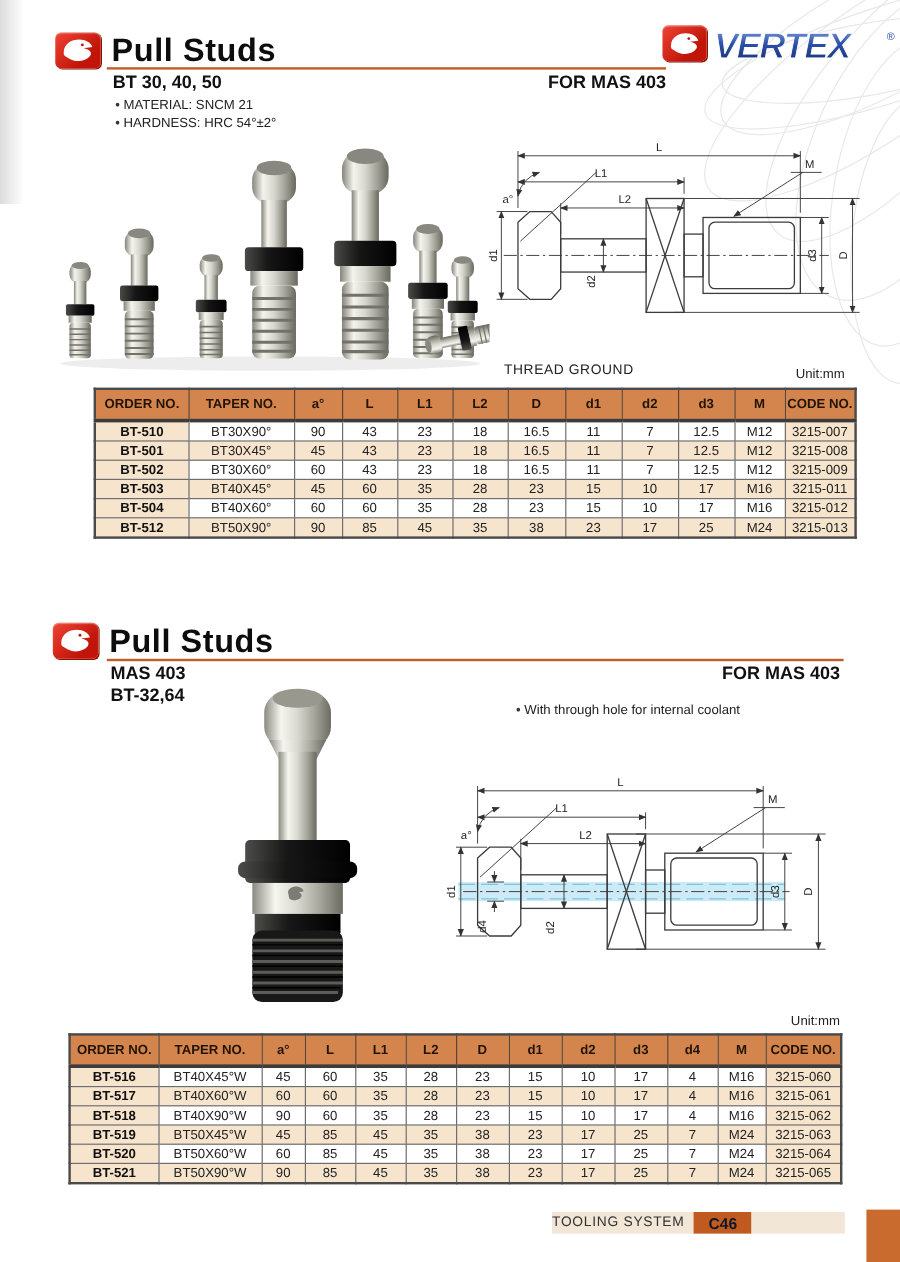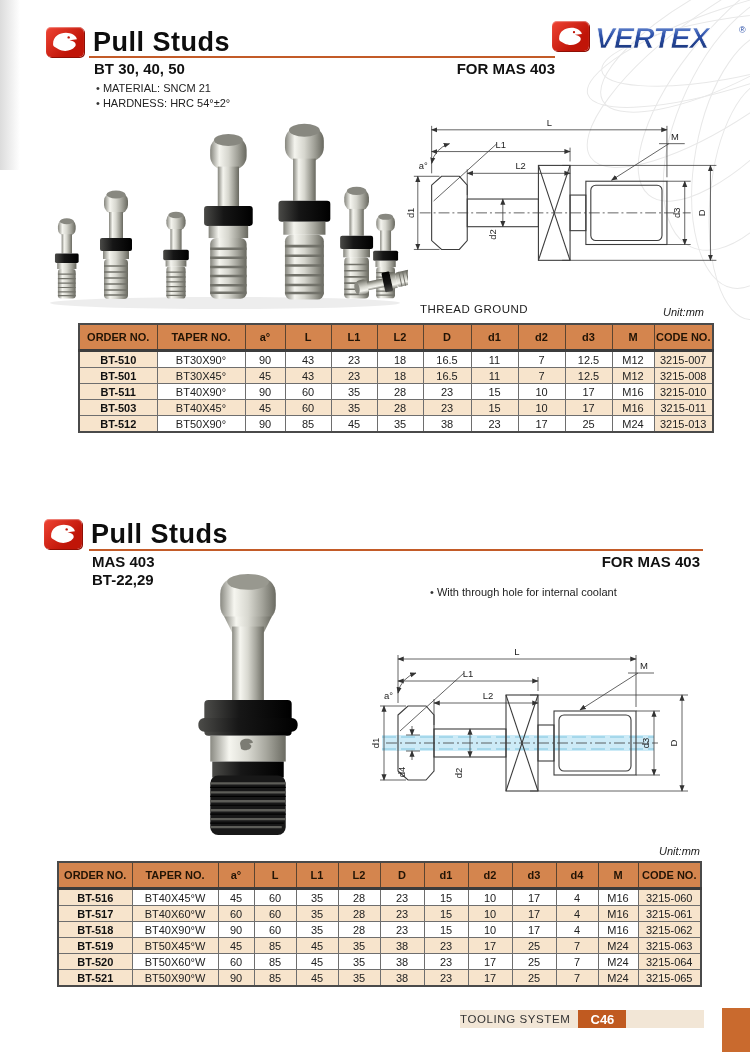--- a/index.html
+++ b/index.html
@@ -15,21 +15,21 @@
   
   .logo-box{width:38px;height:30px;border-radius:5px;
     background:linear-gradient(135deg,#ef4434,#c01508 70%);
     box-shadow:inset 0 1px 1px rgba(255,255,255,.4),1px 1px 0 #8f0f05;
     display:flex;align-items:center;justify-content:center;}
   .sec-title{font-size:27px;font-weight:bold;color:#0d0d0d;letter-spacing:.5px;line-height:1;}
   .rule{height:2px;background:#c35b28;}
   .sub{font-size:15px;font-weight:bold;color:#111;line-height:1;}
   .bullet-line{font-size:11px;color:#222;line-height:15px;}
   .bullet-line::before{content:"• ";color:#333;}
-  .unit{font-size:11px;color:#222;font-style:italic;}
+  .unit{font-size:11px;color:#222;}
   .note{font-size:11.5px;color:#222;letter-spacing:.5px;margin-top:12px;}
 
   
   #brand{display:flex;align-items:flex-start;gap:4px;}
 
   
   table.spec{border-collapse:collapse;table-layout:fixed;border:2px solid #4a4a4a;
     font-size:11px;background:#fff;}
   table.spec th{background:#d4854e;color:#221405;font-weight:bold;font-size:11px;
     border:1px solid #5b4430;border-bottom:3px solid #3c3c3c;padding:6px 1px;}
@@ -42,21 +42,21 @@
   
   svg text.dl{font-family:"Liberation Sans",sans-serif;font-size:9.5px;fill:#1d1d1d;}
   .dim,.ext,.pro{stroke:#3c3c3c;fill:none;}
   .pro{stroke-width:1.1;}
   .ext,.dim{stroke-width:.8;}
 
   
   #footer-bar{left:460px;top:1010px;width:244px;height:18px;background:#f2e6d6;
     display:flex;align-items:center;}
   #footer-label{font-size:11.5px;color:#333;letter-spacing:.6px;margin-right:8px;}
-  #footer-code{width:48px;height:18px;background:#c05a20;color:#ffffff;font-weight:bold;
+  #footer-code{width:48px;height:18px;background:#c05a20;color:#0f172a;font-weight:bold;
     font-size:13px;display:flex;align-items:center;justify-content:center;}
   #page-tab{left:722px;top:1008px;width:28px;height:44px;background:#c96a2e;}
 </style>
 </head>
 <body>
 
 <div id="page">
 
   <div class="abs edge-shade"></div>
   <svg class="abs swirl" style="left:520px;top:0" width="230" height="340">
@@ -253,46 +253,60 @@
           <td>23</td>
           <td>18</td>
           <td>16.5</td>
           <td>11</td>
           <td>7</td>
           <td>12.5</td>
           <td>M12</td>
           <td>3215-008</td>
         </tr>
         <tr>
-          <td>BT-511</td>
-          <td>BT40X90°</td>
-          <td>90</td>
+          <td>BT-502</td>
+          <td>BT30X60°</td>
+          <td>60</td>
+          <td>43</td>
+          <td>23</td>
+          <td>18</td>
+          <td>16.5</td>
+          <td>11</td>
+          <td>7</td>
+          <td>12.5</td>
+          <td>M12</td>
+          <td>3215-009</td>
+        </tr>
+        <tr>
+          <td>BT-503</td>
+          <td>BT40X45°</td>
+          <td>45</td>
           <td>60</td>
           <td>35</td>
           <td>28</td>
           <td>23</td>
           <td>15</td>
           <td>10</td>
           <td>17</td>
           <td>M16</td>
-          <td>3215-010</td>
-        </tr>
-        <tr>
-          <td>BT-503</td>
-          <td>BT40X45°</td>
-          <td>45</td>
+          <td>3215-011</td>
+        </tr>
+        <tr>
+          <td>BT-504</td>
+          <td>BT40X60°</td>
+          <td>60</td>
           <td>60</td>
           <td>35</td>
           <td>28</td>
           <td>23</td>
           <td>15</td>
           <td>10</td>
           <td>17</td>
           <td>M16</td>
-          <td>3215-011</td>
+          <td>3215-012</td>
         </tr>
         <tr>
           <td>BT-512</td>
           <td>BT50X90°</td>
           <td>90</td>
           <td>85</td>
           <td>45</td>
           <td>35</td>
           <td>38</td>
           <td>23</td>
@@ -307,21 +321,21 @@
   <div class="abs logo-box" style="left:44px;top:519px">
     <svg width="30" height="22" viewBox="0 0 32 24">
       <path d="M3 14 C3 6 10 2 17 2 C23 2 28 5 29 9 L21 10 C27 11 29 14 27 17 C23 22 15 23 9 20 L4 17 C3 16 3 15 3 14 Z" fill="#fff"></path>
       <circle cx="20" cy="7" r="1.3" fill="#c01508"></circle>
     </svg>
   </div>
   <div class="abs sec-title" style="left:91px;top:521px">Pull Studs</div>
   <div class="abs rule" style="left:89px;top:549px;width:614px"></div>
   <div class="abs sub" style="left:92px;top:554px">MAS 403</div>
   <div class="abs sub" style="left:500px;top:554px;width:200px;text-align:right">FOR MAS 403</div>
-  <div class="abs sub" style="left:92px;top:572px">BT-22,29</div>
+  <div class="abs sub" style="left:92px;top:572px">BT-32,64</div>
   <div class="abs bullet-line" style="left:430px;top:585px">With through hole for internal coolant</div>
 
   <svg class="abs" style="left:148px;top:563px" width="200" height="278" viewBox="0 0 200 280">
     <defs>
       <linearGradient id="met2" x1="0" y1="0" x2="1" y2="0">
         <stop offset="0" stop-color="#8a8a82"></stop>
           <stop offset=".25" stop-color="#f6f6f0"></stop>
         <stop offset=".5" stop-color="#d8d8d0"></stop>
           <stop offset=".75" stop-color="#a5a59c"></stop>
         <stop offset="1" stop-color="#6b6b62"></stop>

